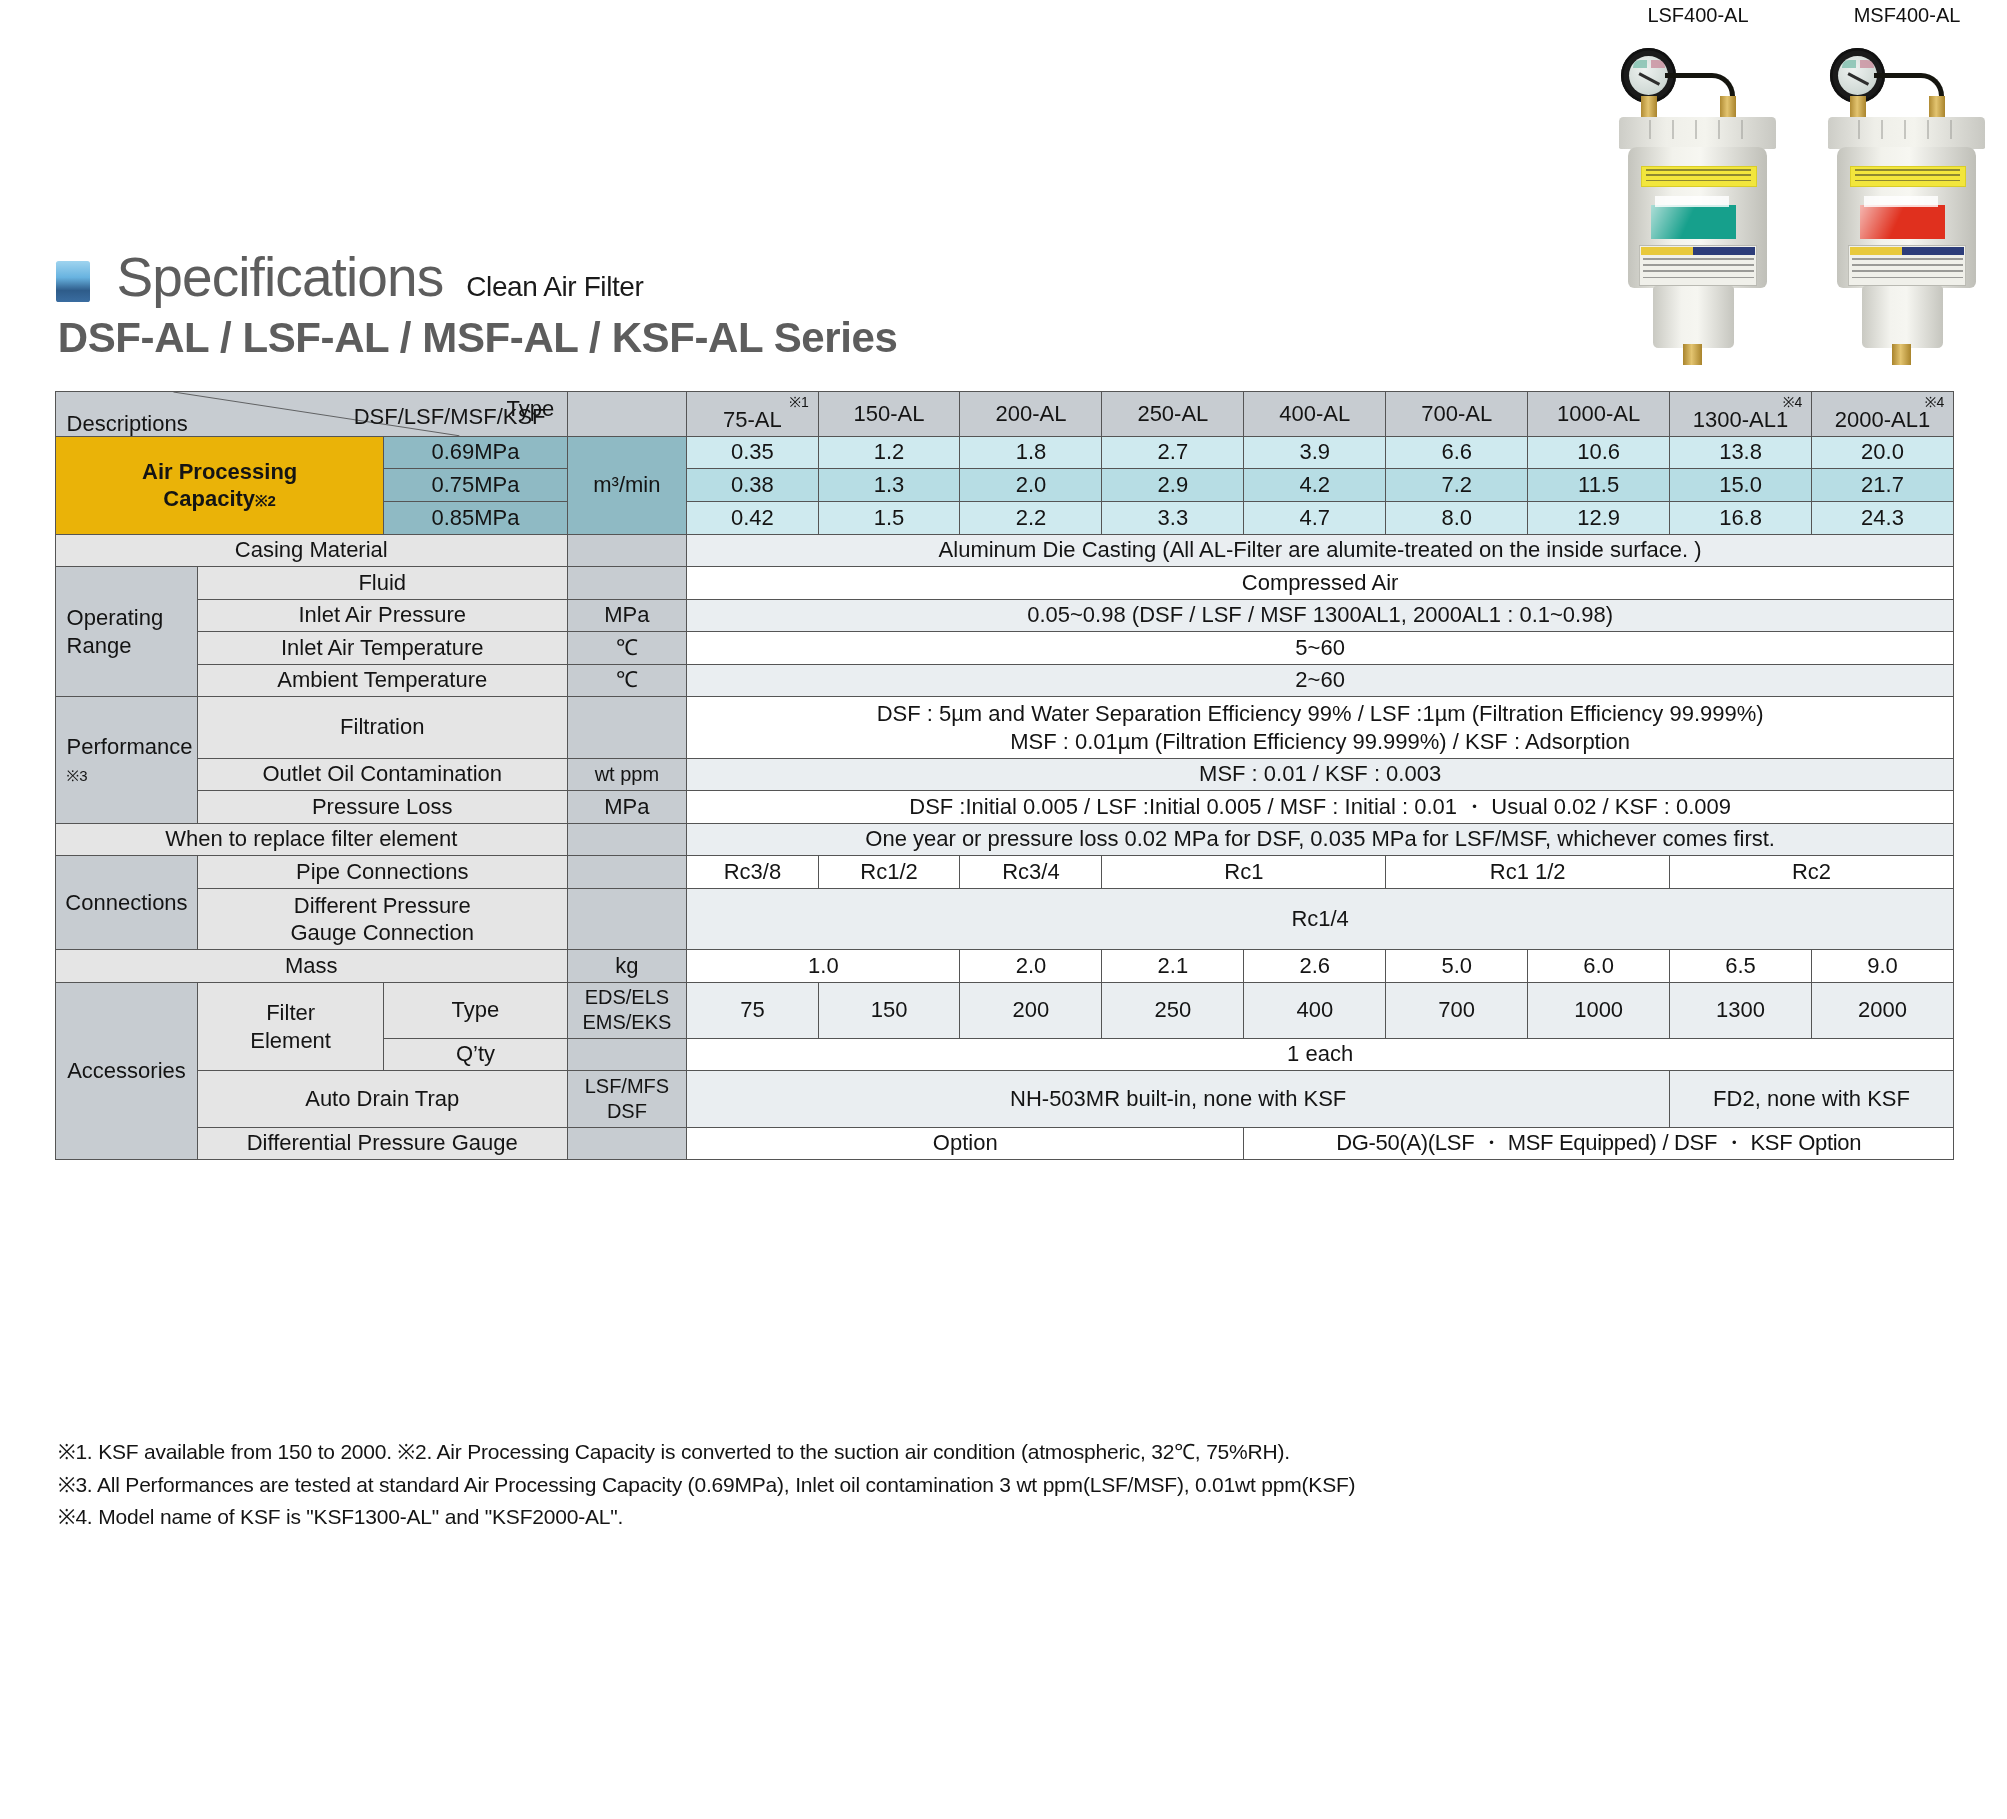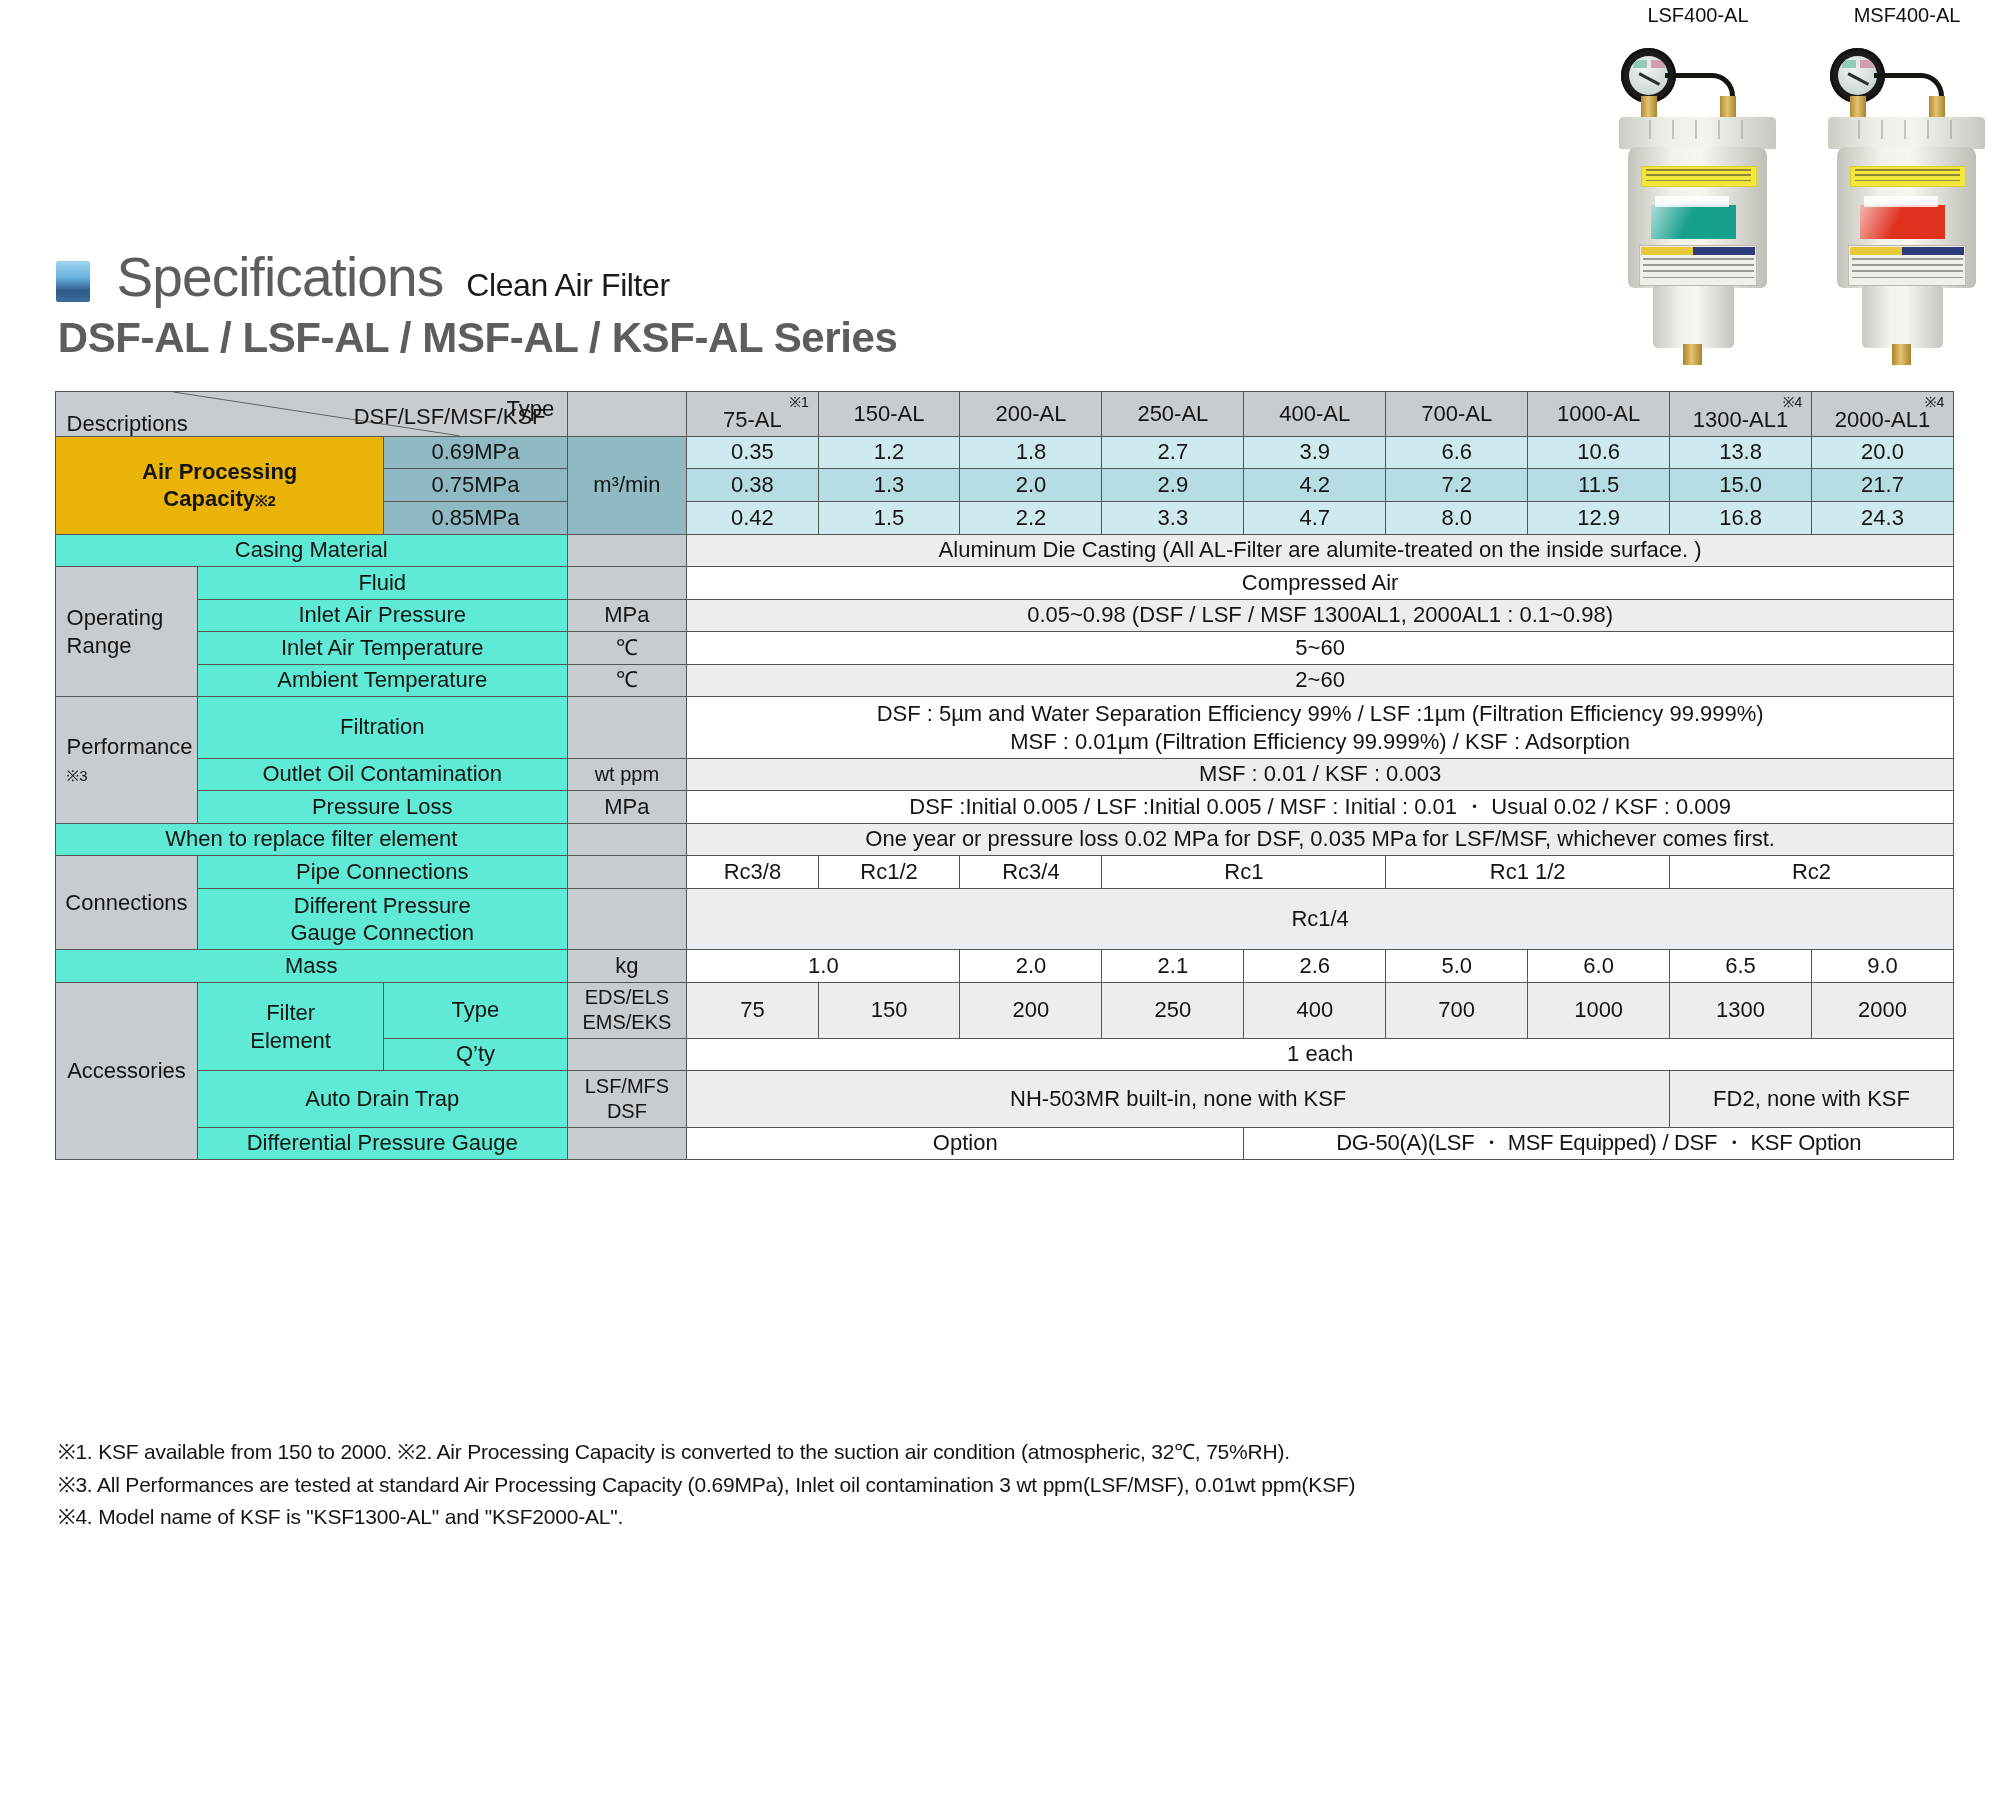--- a/index.html
+++ b/index.html
@@ -208,21 +208,21 @@
     top: 3.5px;
   }
   .title-main {
     font-size: 55px;
     font-weight: normal;
     color: #5d5d5d;
     letter-spacing: -0.9px;
     line-height: 1;
   }
   .title-sub {
-    font-size: 32px;
+    font-size: 28px;
     color: #1a1a1a;
     letter-spacing: -0.4px;
     line-height: 1;
   }
   .series-line {
     font-size: 42px;
     font-weight: bold;
     color: #5d5d5d;
     letter-spacing: -0.4px;
     margin-top: 10.6px;
@@ -244,21 +244,21 @@
   table.spec td {
     border: 0.9px solid #555555;
     padding: 2.6px 5.3px;
     text-align: center;
     vertical-align: middle;
     line-height: 1.2;
     color: #141414;
     overflow: hidden;
   }
   .hdr      { background: #c7ccd1; }
-  .lbl      { background: #5eead4; text-align: left; padding-left: 10.6px; }
+  .lbl      { background: #e5e5e5; text-align: left; padding-left: 10.6px; }
   .lbl-c    { background: #c7ccd1; }
   .teal     { background: #eab308; text-align: left; padding-left: 10.6px; font-weight: bold; }
   .teal-c   { background: #8fbac4; }
   .cyan     { background: #cfeaef; }
   .cyan-d   { background: #b7dde4; }
   .val      { background: #ffffff; }
   .val-alt  { background: #eaeef1; }
   .thick-t  { border-top: 2.6px solid #333333; }
   .thick-b  { border-bottom: 2.6px solid #333333; }
   .thick-l  { border-left: 2.6px solid #333333; }

